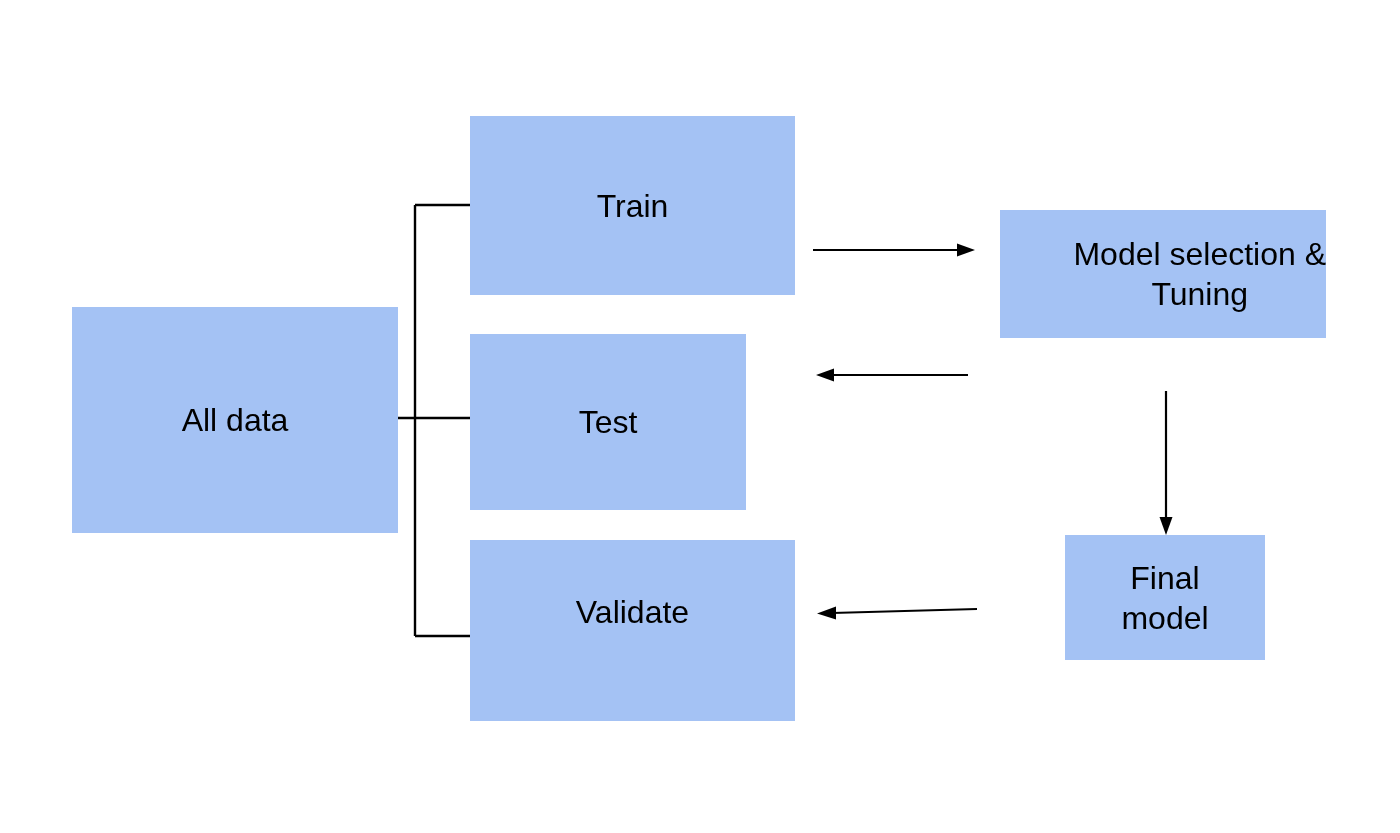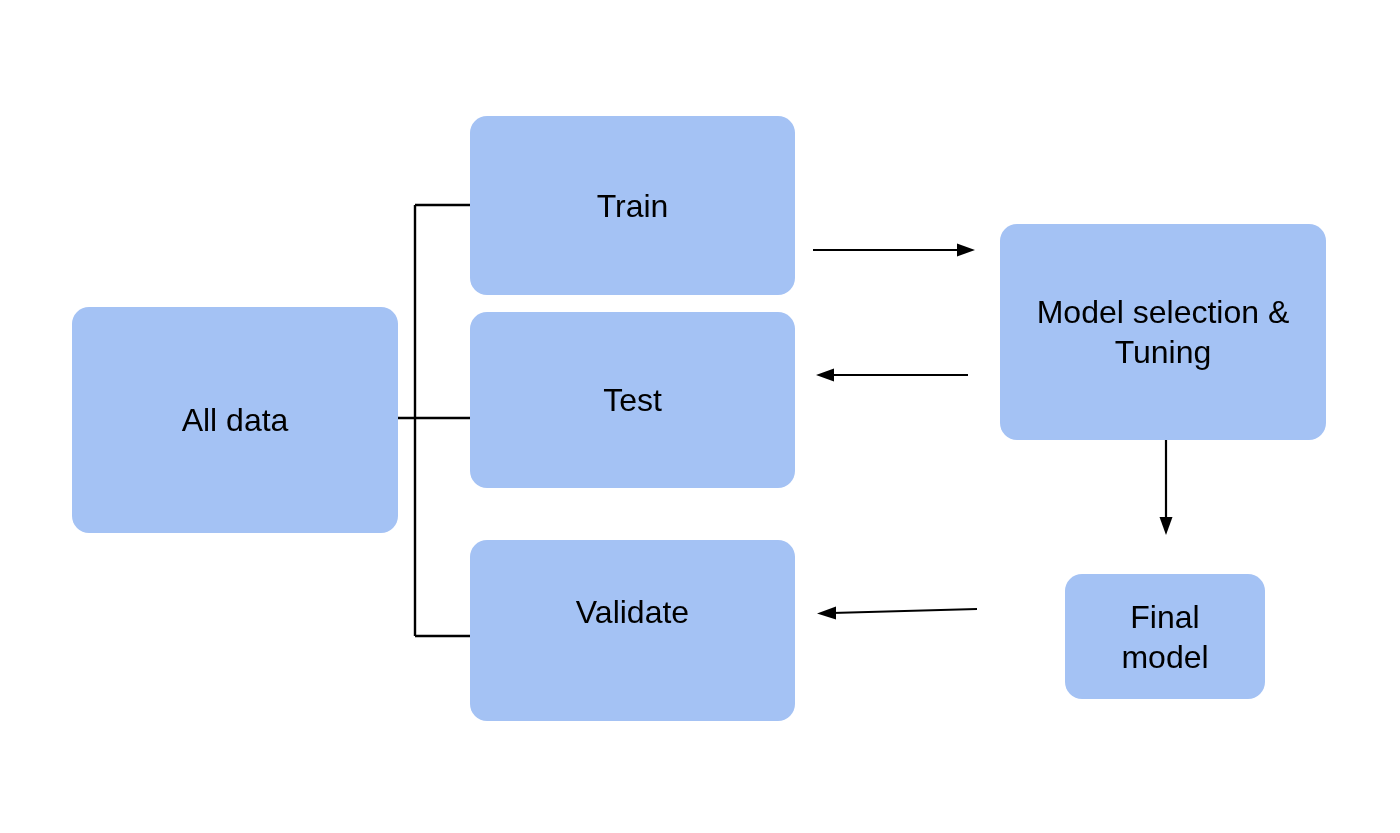--- a/index.html
+++ b/index.html
@@ -26,21 +26,20 @@
     align-items: center;
     justify-content: center;
     text-align: center;
     color: #000000;
     font-family: "Liberation Sans", sans-serif;
     font-size: 32px;
     line-height: 40px;
     font-weight: 400;
     white-space: pre-line;
     user-select: none;
-    border-radius: 17px;
   }
   .node.top-align {
     align-items: flex-start;
   }
   #svg-layer {
     position: absolute;
     left: 0;
     top: 0;
     width: 1400px;
     height: 833px;
@@ -97,31 +96,31 @@
   </svg>
 
   <div class="node" style="left:36px; top:307px; width:326px; height:226px;margin-left:36px;">
     <span>All data</span>
   </div>
 
   <div class="node" style="left:470px; top:116px; width:325px; height:179px;">
     <span>Train</span>
   </div>
 
-  <div class="node" style="left:470px; top:312px; width:325px; height:176px;">
+  <div class="node" style="left:470px; top:334px; width:276px; height:176px;">
     <span>Test</span>
   </div>
 
   <div class="node top-align" style="left:470px; top:540px; width:325px; height:181px; padding-top:52px;justify-content:center;">
     <span>Validate</span>
   </div>
 
-  <div class="node" style="left:1000px; top:224px; width:326px; height:216px;">
+  <div class="node" style="left:1000px; top:210px; width:326px; height:128px;justify-content:flex-end;">
     <span>Model selection &amp;
 Tuning</span>
   </div>
 
-  <div class="node" style="left:1065px; top:535px; width:200px; height:125px;margin-top:39px;">
+  <div class="node" style="left:1065px; top:535px; width:200px; height:125px;">
     <span>Final
 model</span>
   </div>
 
 </div>
 
 </body></html>

